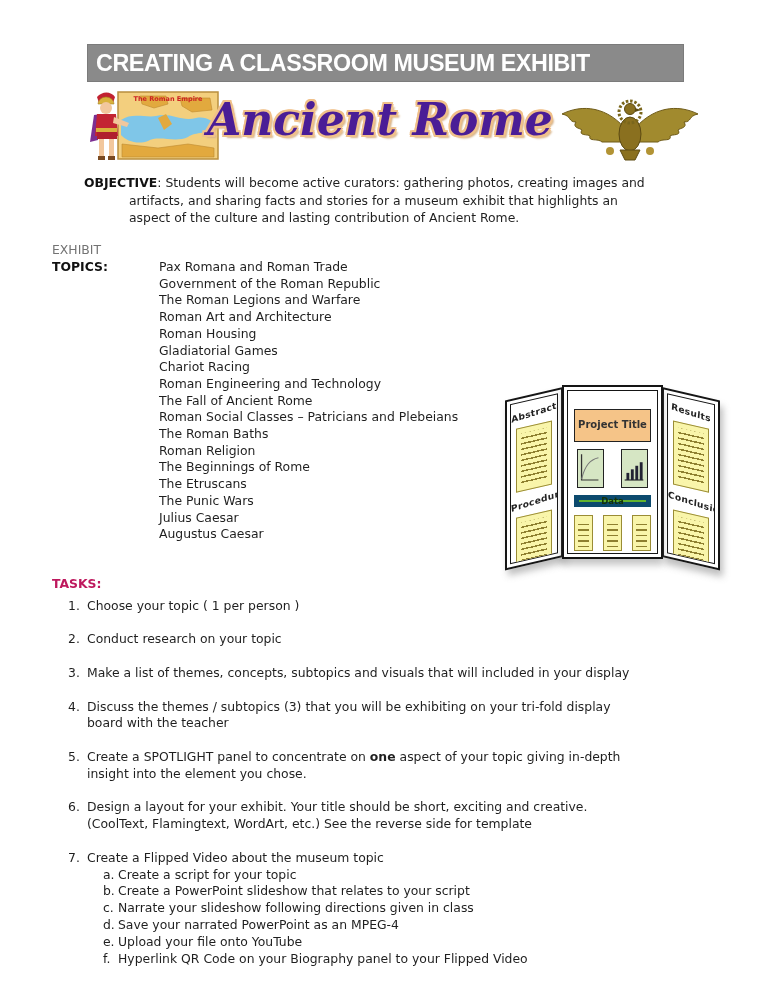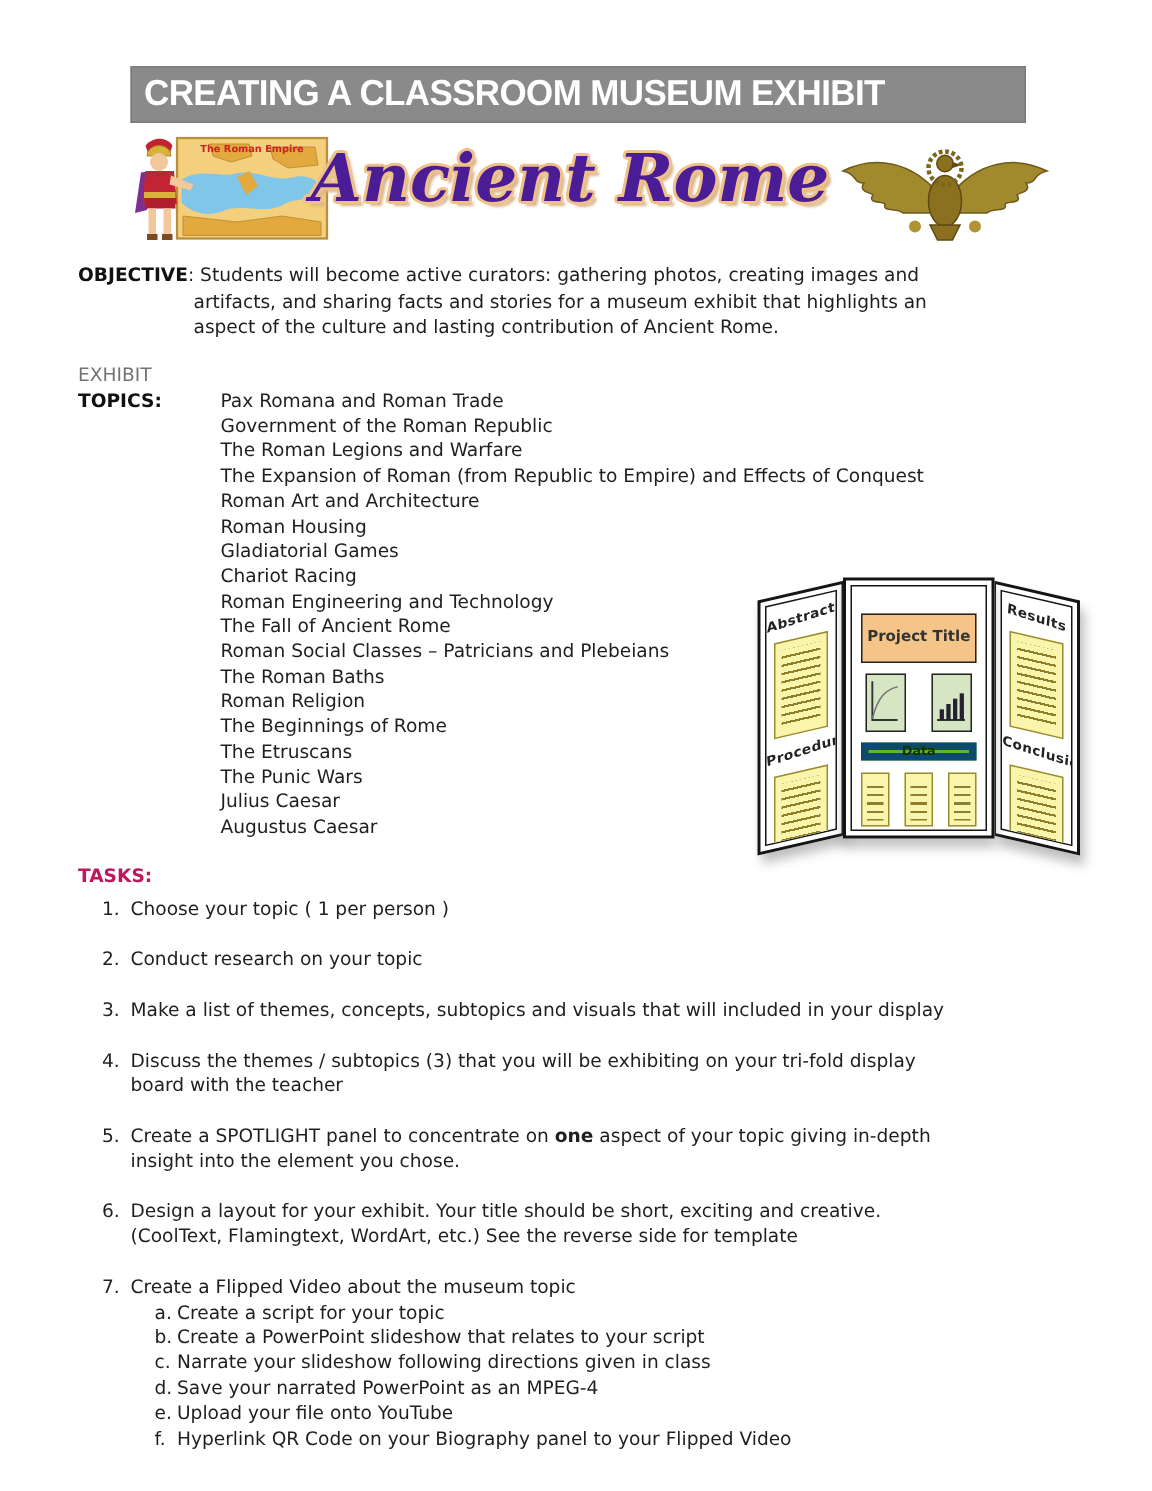--- a/index.html
+++ b/index.html
@@ -35,27 +35,27 @@
     color:#4a1d96; white-space:nowrap;
     text-shadow:
       2px 0 0 #f0c08a, -2px 0 0 #f0c08a, 0 2px 0 #f0c08a, 0 -2px 0 #f0c08a,
       1.6px 1.6px 0 #f0c08a, -1.6px -1.6px 0 #f0c08a,
       1.6px -1.6px 0 #f0c08a, -1.6px 1.6px 0 #f0c08a,
       3px 3px 2px #d8b488;
   }
 
   
   .objective { left:52px; top:174px; width:690px; line-height:17.5px; }
-  .objective .lbl { font-weight:bold; color:#111; }
+  .objective .lbl { font-weight:bold; color:#111;margin-left:32px; }
   .objective .cont { padding-left:77px; }
 
   
   .exhibit-label { left:52px; top:242px; font-weight:normal; color:#737373; }
   .topics-label  { left:52px; top:259px; font-weight:bold; color:#111; }
-  .topics-list   { left:147px; top:259px; width:560px; }
+  .topics-list   { left:159px; top:259px; width:560px; }
   .topics-list div { line-height:16.7px; white-space:nowrap; }
 
   
   .trifold { left:503px; top:383px; width:218px; height:202px; }
   .flap {
     position:absolute; background:#ffffff; border:2.5px solid #151515;
     box-shadow:3px 6px 7px rgba(110,110,110,0.45);
   }
   .flap-inner { position:absolute; left:3px; right:3px; top:3px; bottom:3px; border:1.5px solid #151515; overflow:hidden; }
   .flap-left  { left:2px;  top:4px; width:58px; height:170px; transform:skewY(-13deg); transform-origin:right center; }
@@ -168,21 +168,20 @@
   <div class="cont">artifacts, and sharing facts and stories for a museum exhibit that highlights an</div>
   <div class="cont">aspect of the culture and lasting contribution of Ancient Rome.</div>
 </div>
 
 <div class="abs exhibit-label">EXHIBIT</div>
 <div class="abs topics-label">TOPICS:</div>
 <div class="abs topics-list">
   <div>Pax Romana and Roman Trade</div>
   <div>Government of the Roman Republic</div>
   <div>The Roman Legions and Warfare</div>
-  <div>The Expansion of Roman (from Republic to Empire) and Effects of Conquest</div>
   <div>Roman Art and Architecture</div>
   <div>Roman Housing</div>
   <div>Gladiatorial Games</div>
   <div>Chariot Racing</div>
   <div>Roman Engineering and Technology</div>
   <div>The Fall of Ancient Rome</div>
   <div>Roman Social Classes – Patricians and Plebeians</div>
   <div>The Roman Baths</div>
   <div>Roman Religion</div>
   <div>The Beginnings of Rome</div>

